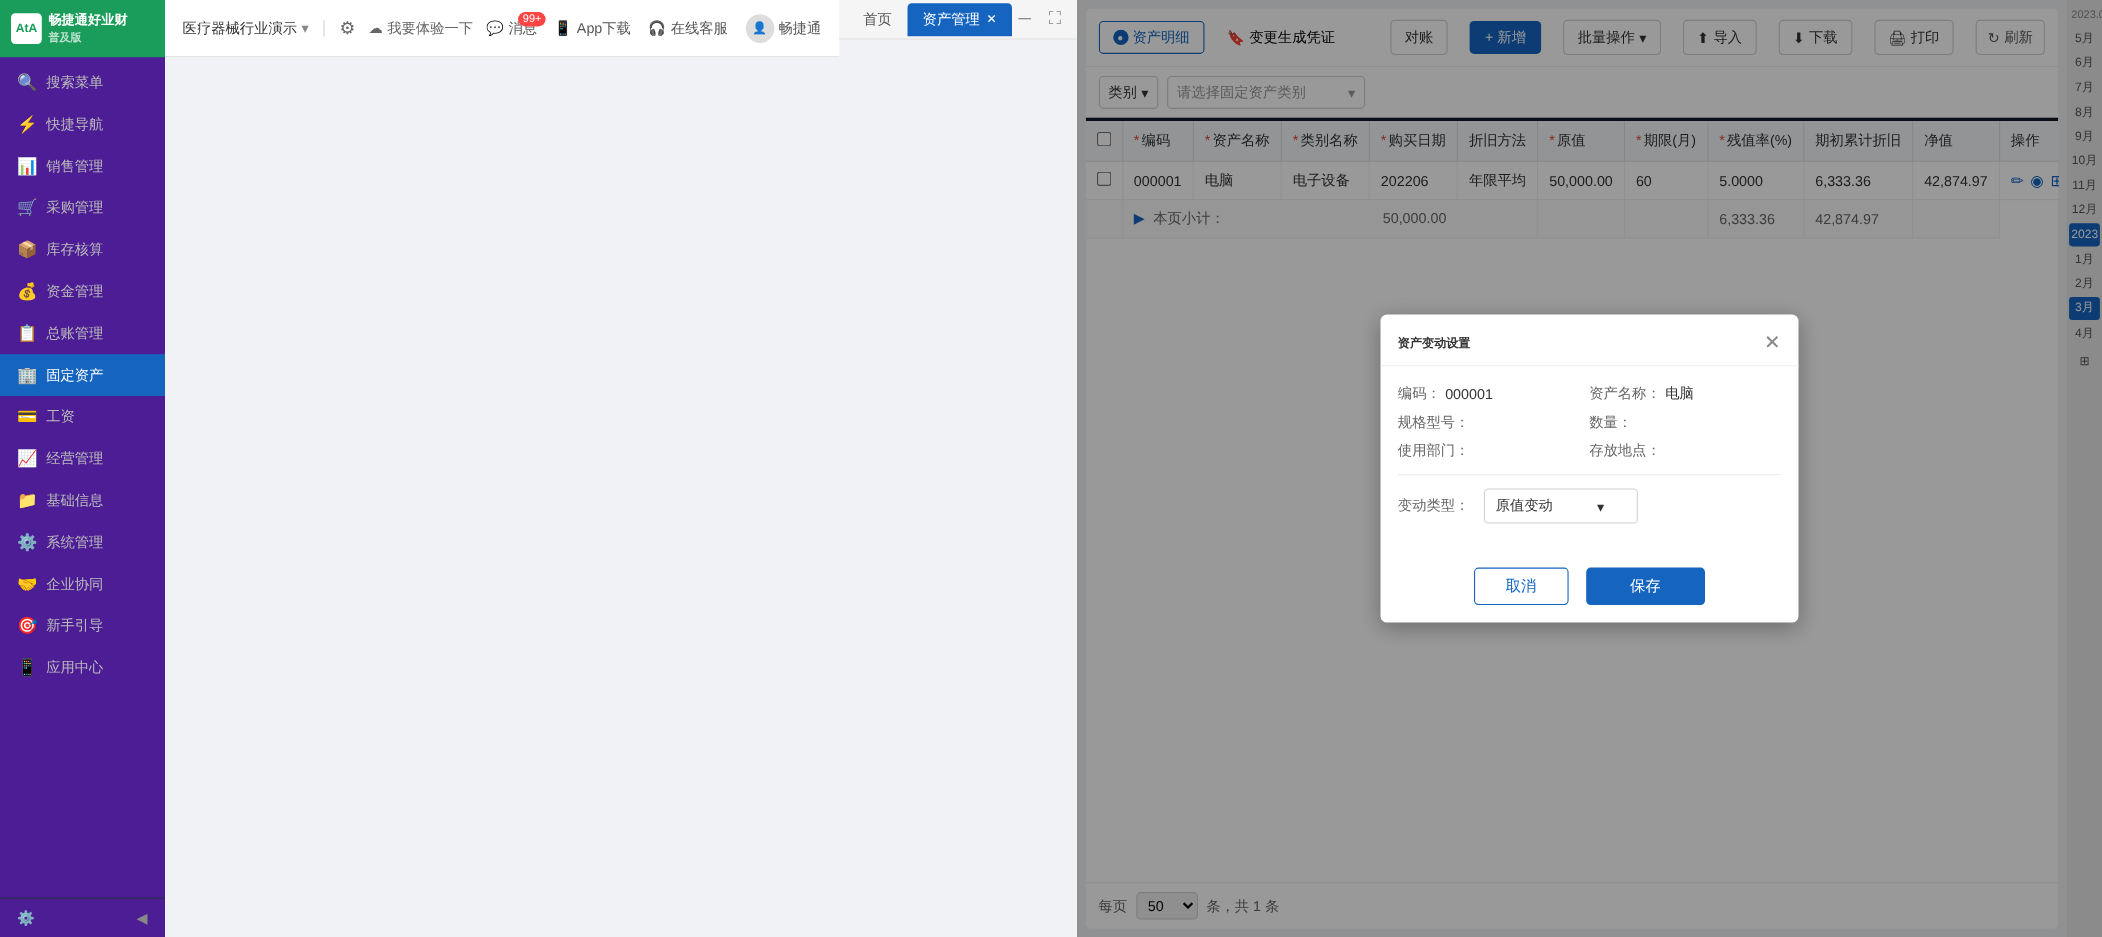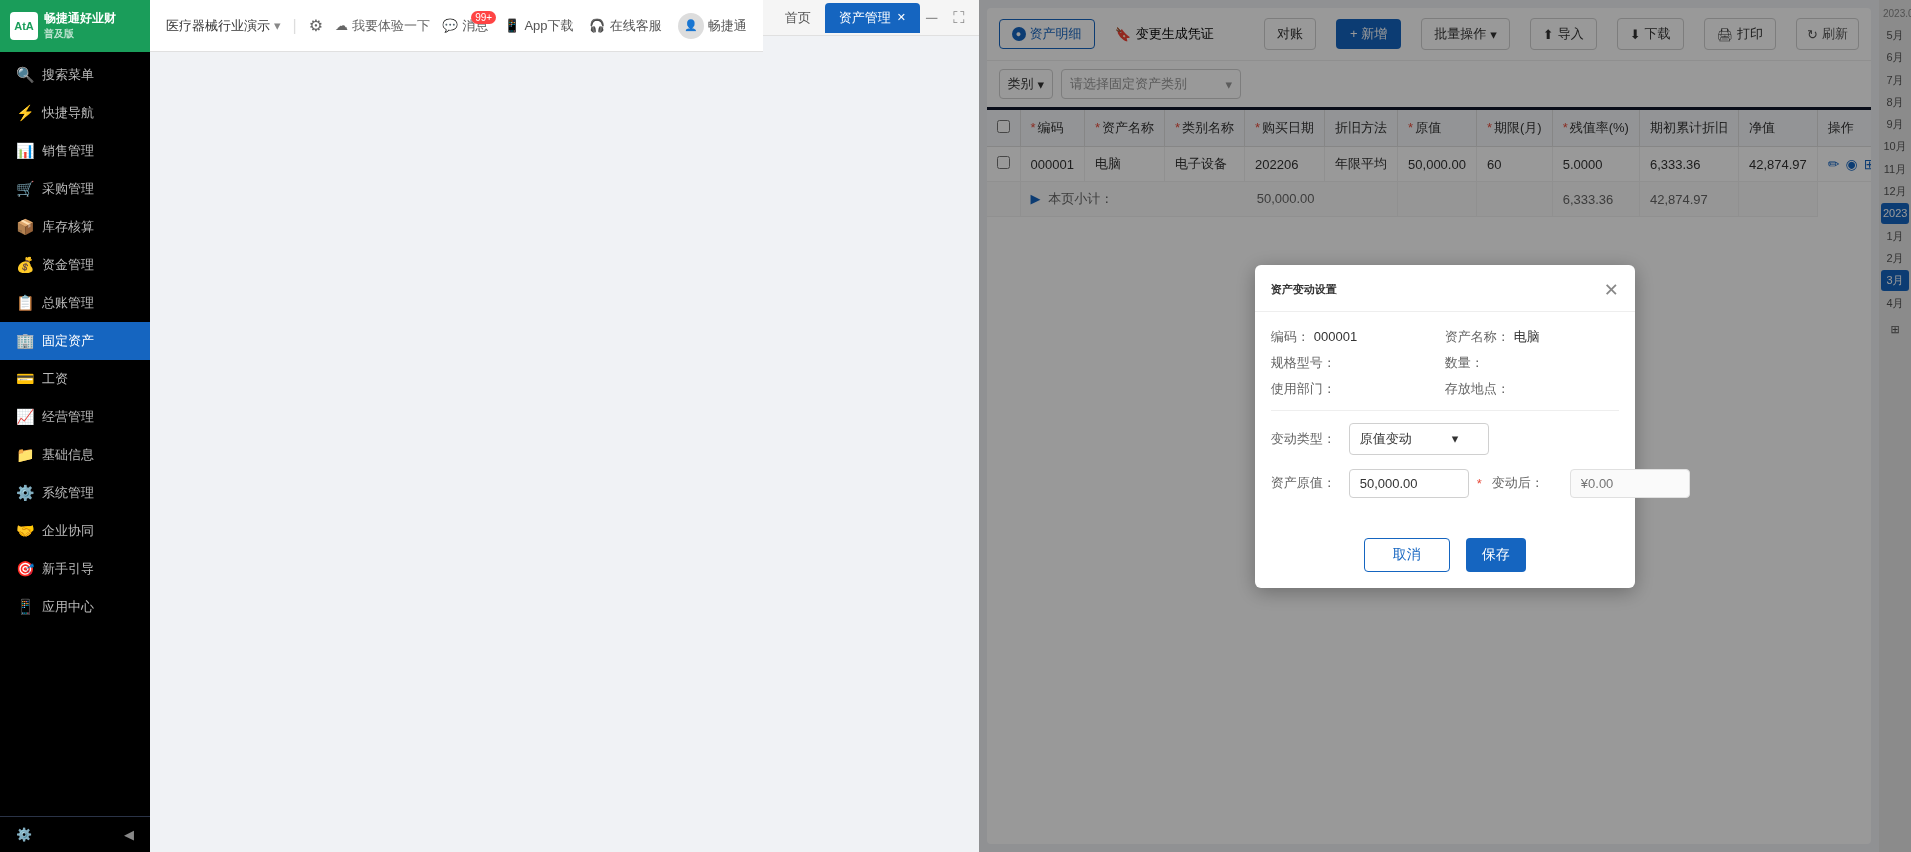--- a/index.html
+++ b/index.html
@@ -1,21 +1,21 @@
 <!DOCTYPE html>
 <html><head>
   <meta charset="utf-8">
   <style>
     * { box-sizing: border-box; margin: 0; padding: 0; }
     body { font-family: 'Microsoft YaHei', sans-serif; font-size: 13px; background: #f0f2f5; display: flex; height: 852px; overflow: hidden; }
 
     
     .sidebar {
       width: 150px;
-      background: #000000;
+      background: #4c1d95;
       color: #ccc;
       display: flex;
       flex-direction: column;
       height: 100%;
       flex-shrink: 0;
     }
     .sidebar-logo {
       background: #1a9d5a;
       color: white;
       padding: 8px 10px;
@@ -435,21 +435,21 @@
       color: #1565c0;
       padding: 7px 28px;
       border-radius: 4px;
       font-size: 14px;
       cursor: pointer;
     }
     .btn-save {
       background: #1565c0;
       border: none;
       color: white;
-      padding: 7px 16px;
+      padding: 7px 40px;
       border-radius: 4px;
       font-size: 14px;
       cursor: pointer;
     }
   </style>
 </head>
 <body>
 
 <div class="sidebar">
   <div class="sidebar-logo">
@@ -679,20 +679,29 @@
               <td></td>
               <td></td>
               <td>6,333.36</td>
               <td>42,874.97</td>
               <td></td>
             </tr>
           </tbody>
         </table>
       </div>
 
+      <div class="table-footer">
+        <span>每页</span>
+        <select class="page-select">
+          <option>50</option>
+          <option>100</option>
+          <option>200</option>
+        </select>
+        <span>条，共 1 条</span>
+      </div>
     </div>
 
     <div class="right-sidebar">
       <div class="cal-item cal-year">2023.03</div>
       <div class="cal-item">5月</div>
       <div class="cal-item">6月</div>
       <div class="cal-item">7月</div>
       <div class="cal-item">8月</div>
       <div class="cal-item">9月</div>
       <div class="cal-item">10月</div>
@@ -741,27 +750,20 @@
           </div>
 
           <div class="modal-form-row">
             <span class="modal-form-label">变动类型：</span>
             <div class="modal-select">
               <span>原值变动</span>
               <span>▾</span>
             </div>
           </div>
 
-          <div class="modal-form-row">
-            <span class="modal-form-label">资产原值：</span>
-            <input class="modal-input" type="text" value="50,000.00" style="">
-            <span class="required-star">*</span>
-            <span class="modal-form-label">变动后：</span>
-            <input class="modal-input-after" type="text" placeholder="¥0.00" style="">
-          </div>
         </div>
         <div class="modal-footer">
           <button class="btn-cancel">取消</button>
           <button class="btn-save">保存</button>
         </div>
       </div>
     </div>
   </div>
 </div>
 

